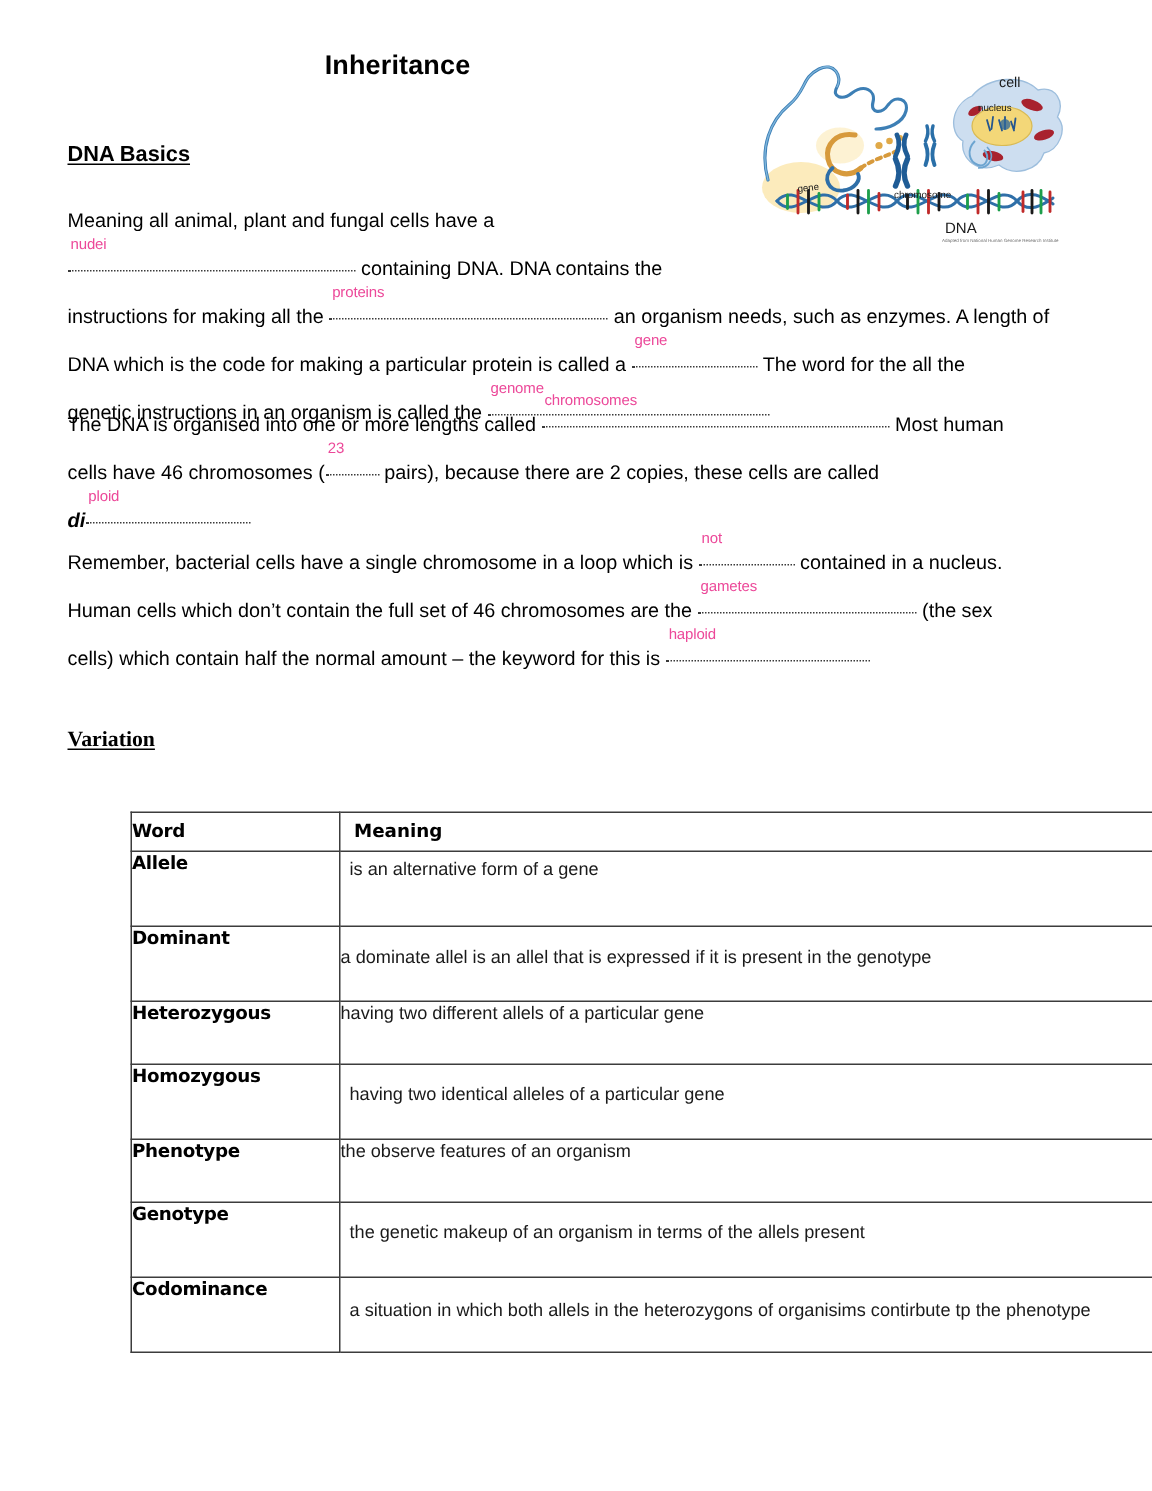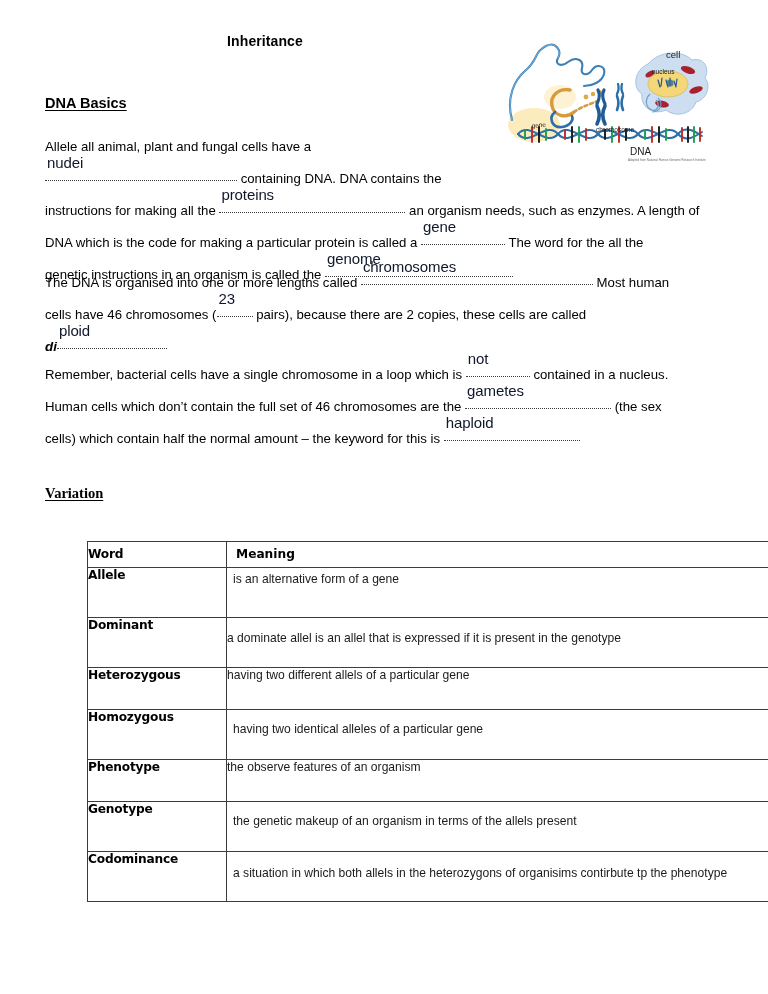--- a/index.html
+++ b/index.html
@@ -20,21 +20,21 @@
     height: 994px;
     padding: 0;
   }
 
   
   .doc-title {
     position: absolute;
     left: 0; top: 33px;
     width: 530px;
     text-align: center;
-    font-size: 14px;
+    font-size: 18px;
     font-weight: bold;
     letter-spacing: 0.1px;
   }
 
   
   .illus {
     position: absolute;
     left: 500px; top: 24px;
     width: 210px; height: 140px;
   }
@@ -75,23 +75,23 @@
     left: 0; right: 0;
     bottom: 0.16em;
     border-bottom: 1.6px dotted #3a3a3a;
   }
   
   .ans {
     position: absolute;
     left: 2px;
     bottom: 0.30em;
     font-family: "Liberation Sans", sans-serif;
-    font-size: 15px;
+    font-size: 10px;
     white-space: nowrap;
-    color: #0f172a;
+    color: #ec4899;
     letter-spacing: -0.1px;
   }
   .ital { font-style: italic; font-weight: bold; font-size: 13.4px; }
 
   #p1 { top: 131px; }
   #p2 { top: 267px; }
   #p3 { top: 359px; }
 
   .sub-line {
     position: absolute;
@@ -242,21 +242,21 @@
       <text x="96" y="108" font-family="Liberation Sans, sans-serif" font-size="6.6" fill="#1a1a1a">chromosome</text>
       <text x="32" y="104" font-family="Liberation Sans, sans-serif" font-size="6.4" fill="#1a1a1a" transform="rotate(-6 32 104)">gene</text>
       <text x="130" y="131" font-family="Liberation Sans, sans-serif" font-size="10" fill="#1a1a1a">DNA</text>
       <text x="128" y="137" font-family="Liberation Sans, sans-serif" font-size="3" fill="#6d6d6d">Adapted from National Human Genome Research Institute</text>
     </svg>
   </div>
 
   <div class="sec-head" id="sec-dna">DNA Basics</div>
 
   <div class="para" id="p1">
-      <span class="ln"><span>Allele all animal, plant and fungal cells have a</span></span>
+      <span class="ln"><span>Meaning all animal, plant and fungal cells have a</span></span>
       <span class="ln"><span class="dots" style="width: 192px;"><span class="ans">nudei</span></span><span> containing DNA. DNA contains the</span></span>
       <span class="ln"><span>instructions for making all the </span><span class="dots" style="width: 186px;"><span class="ans">proteins</span></span><span> an organism needs, such as enzymes. A length of</span></span>
       <span class="ln"><span>DNA which is the code for making a particular protein is called a </span><span class="dots" style="width: 84px;"><span class="ans">gene</span></span><span> The word for the all the</span></span>
       <span class="ln"><span>genetic instructions in an organism is called the </span><span class="dots" style="width: 188px;"><span class="ans">genome</span></span></span>
     </div>
 
   <div class="para" id="p2">
       <span class="ln"><span>The DNA is organised into one or more lengths called </span><span class="dots" style="width: 232px;"><span class="ans">chromosomes</span></span><span> Most human</span></span>
       <span class="ln"><span>cells have 46 chromosomes (</span><span class="dots" style="width: 36px;"><span class="ans">23</span></span><span> pairs), because there are 2 copies, these cells are called</span></span>
       <span class="ln"><span class="ital">di</span><span class="dots" style="width: 110px;"><span class="ans">ploid</span></span></span>

